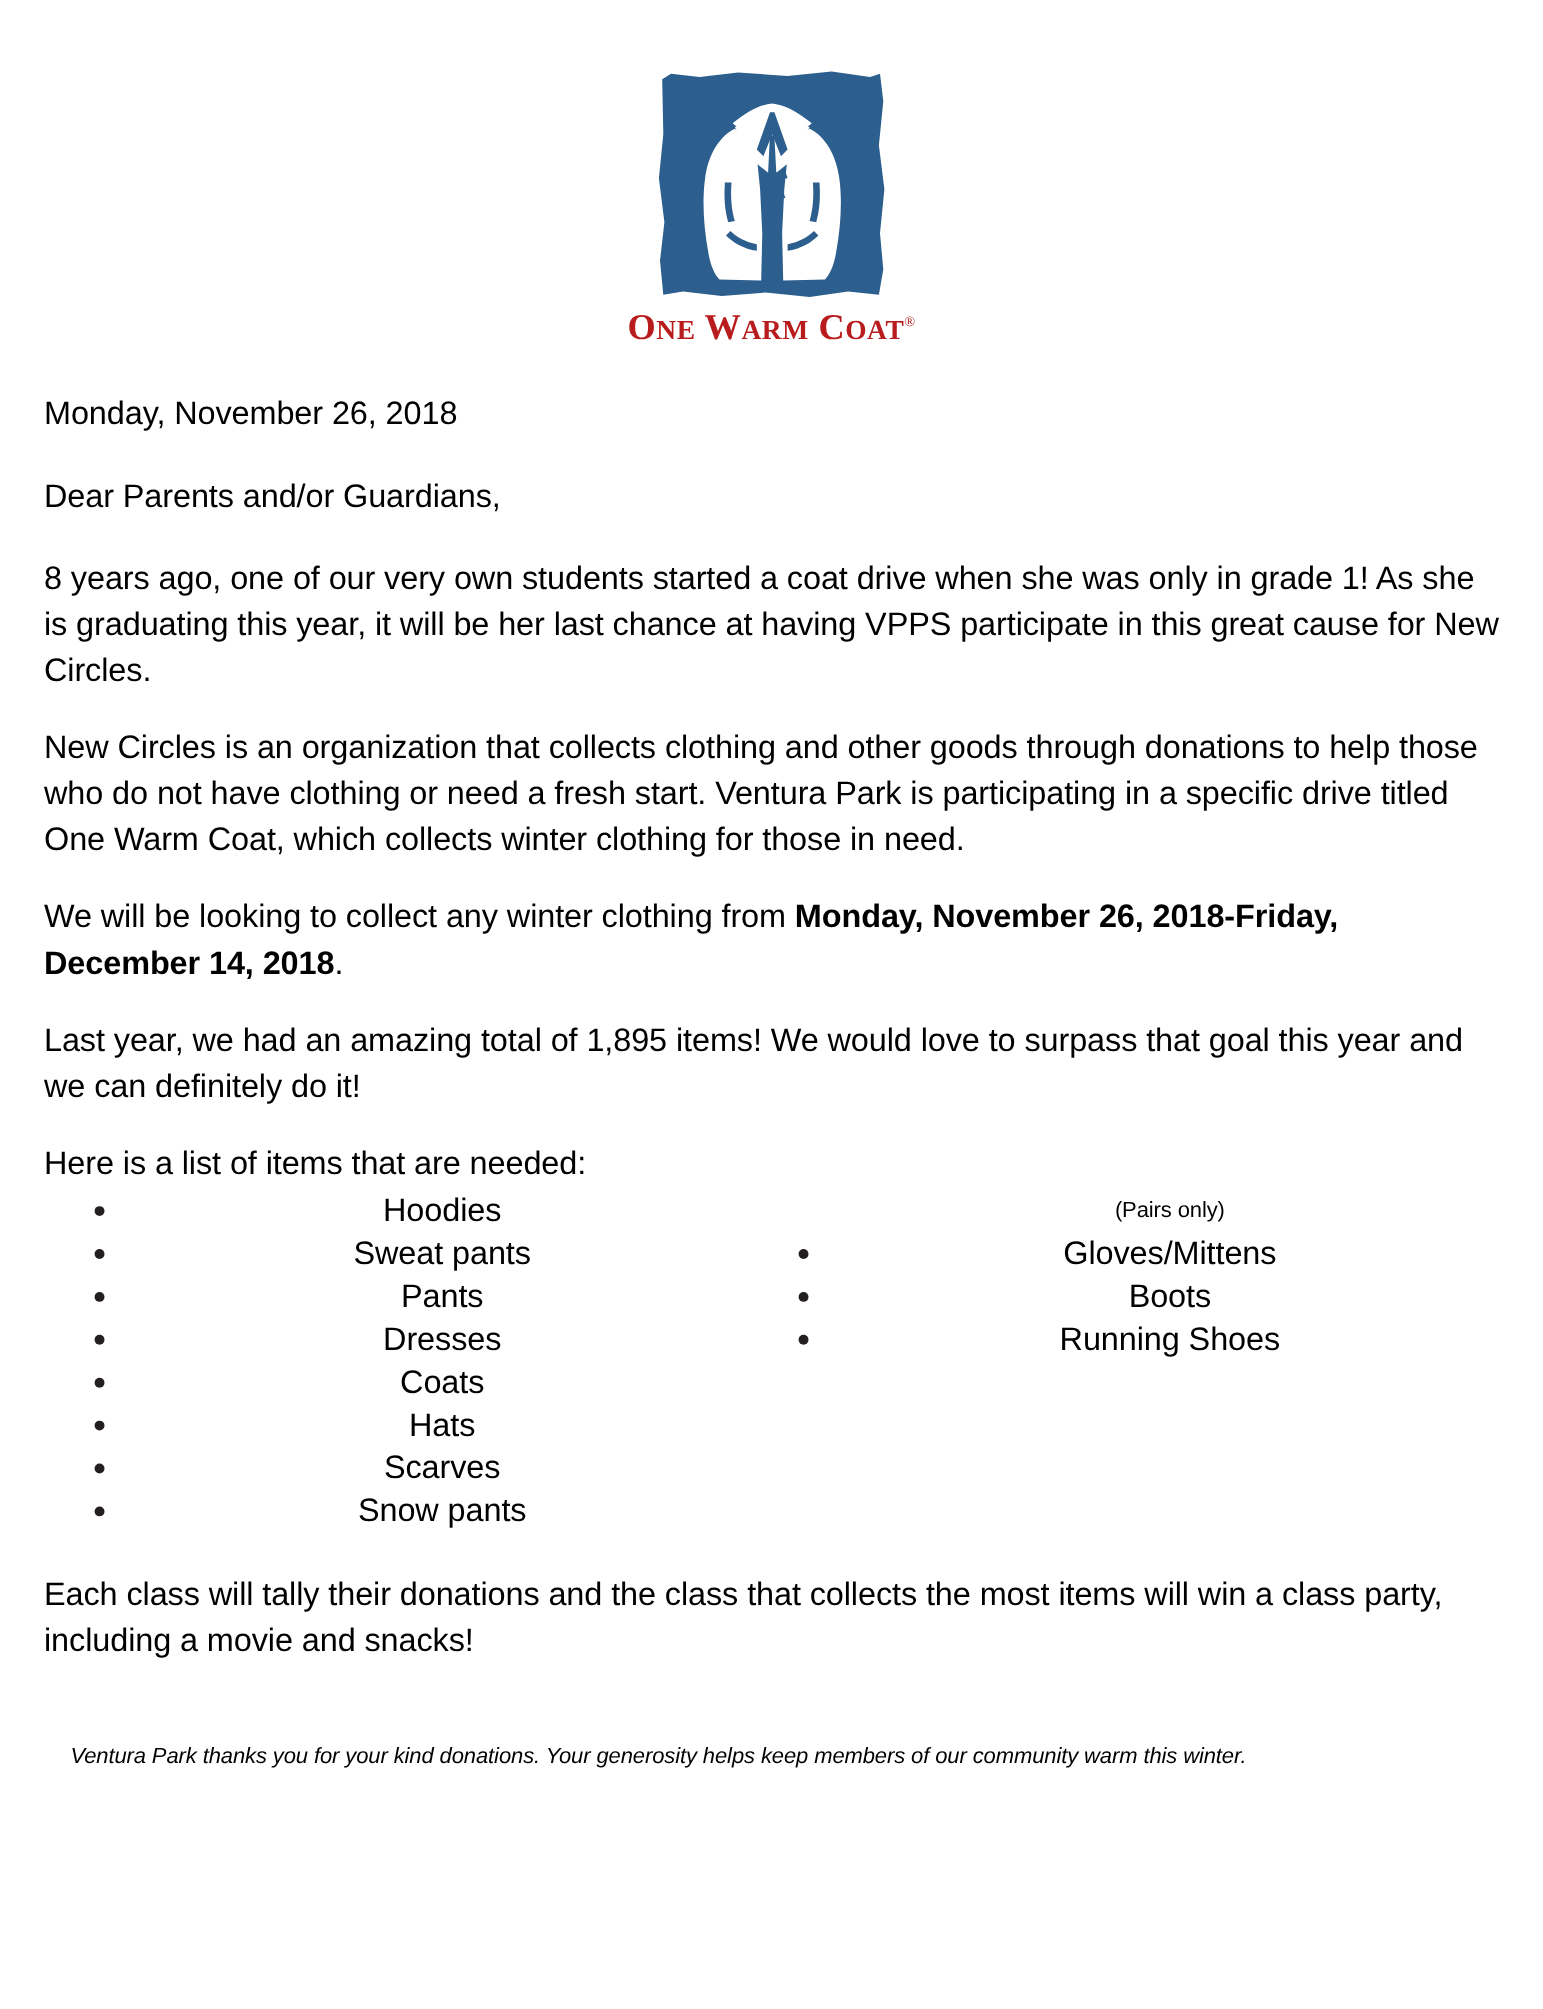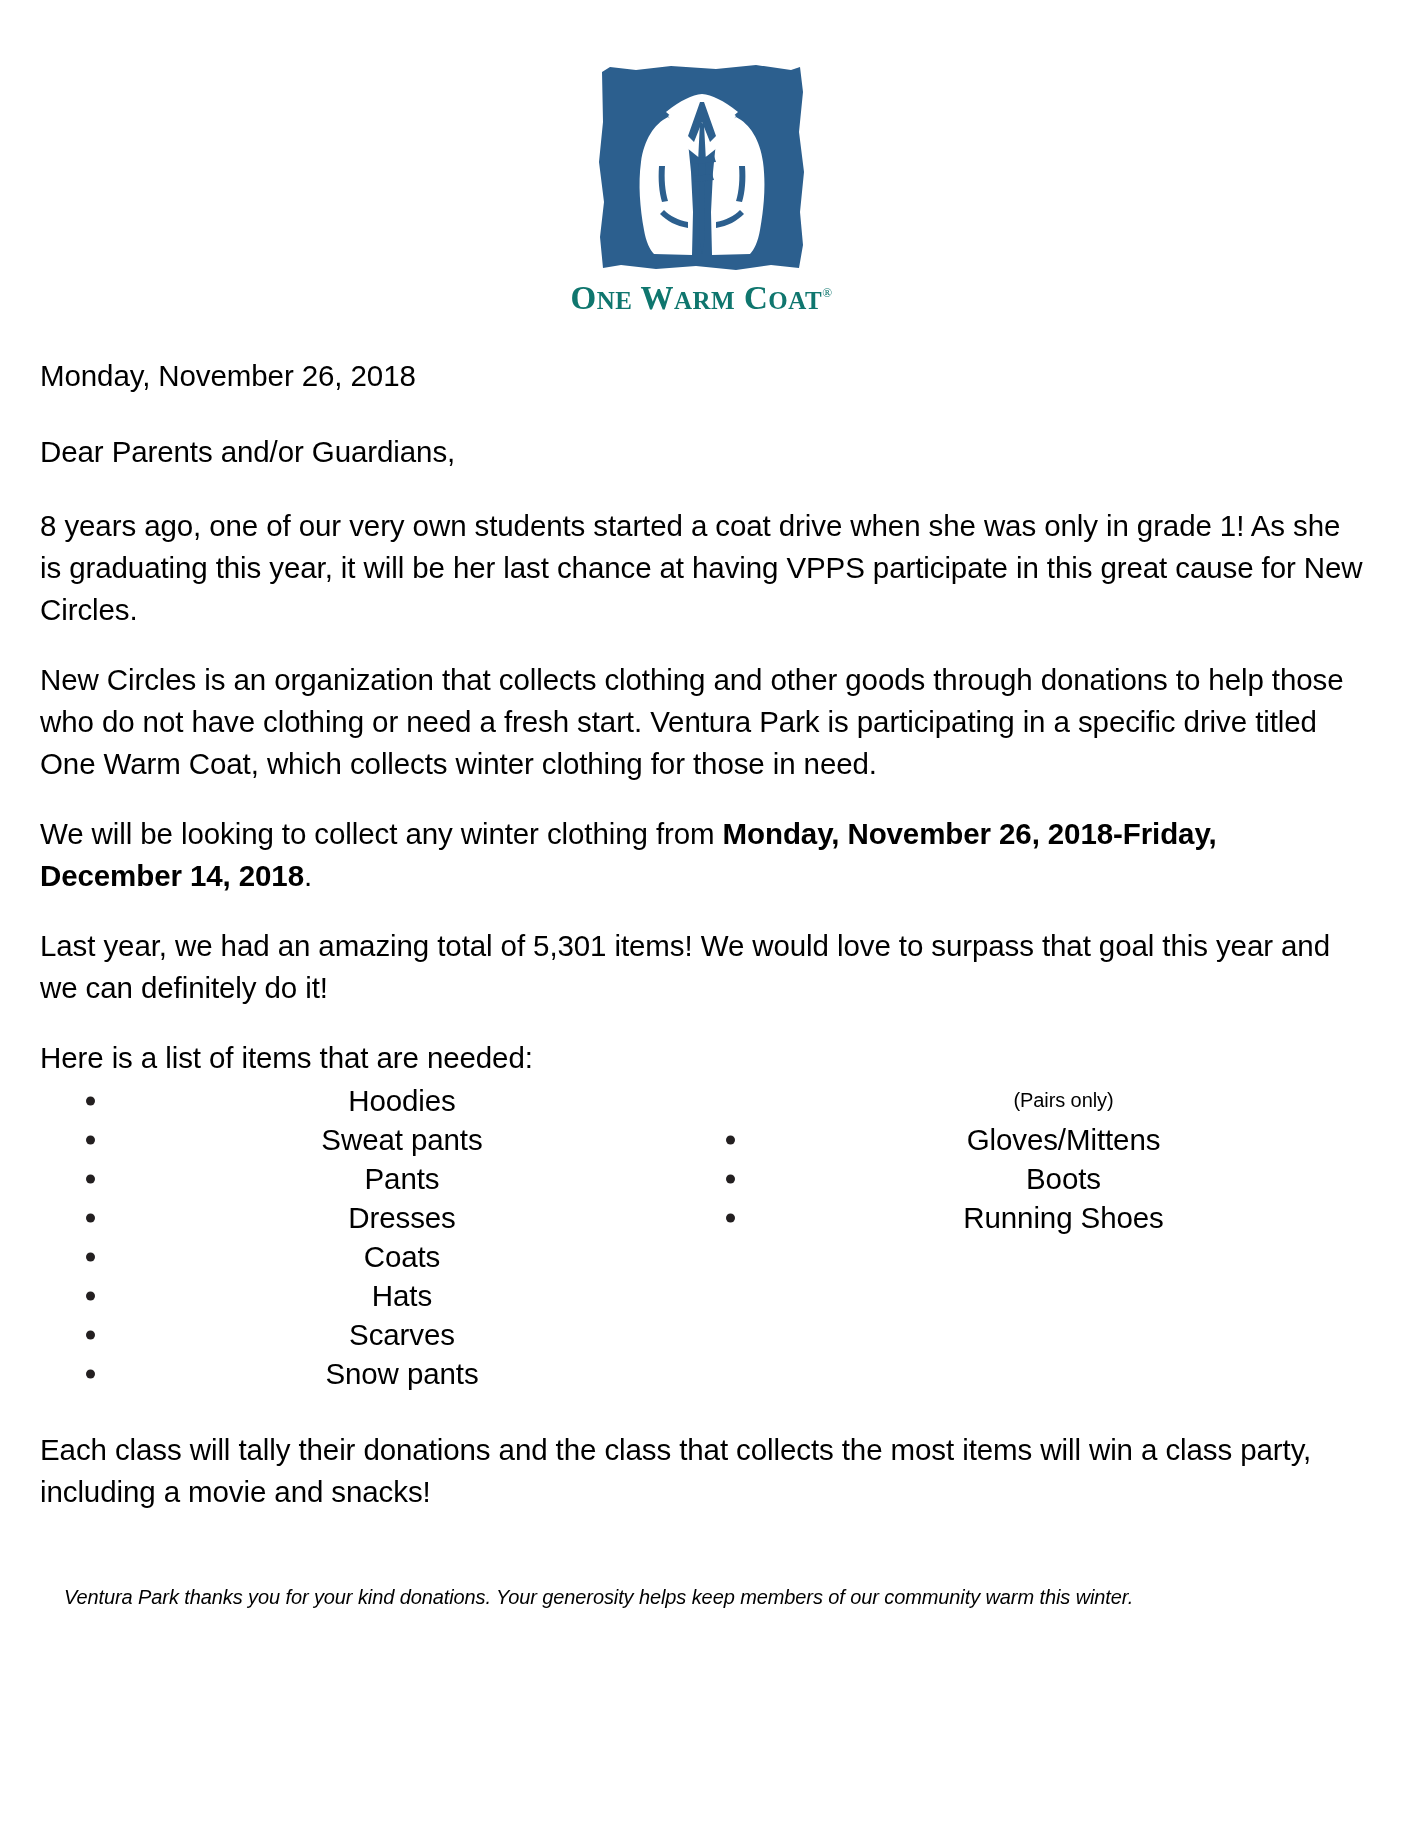--- a/index.html
+++ b/index.html
@@ -36,21 +36,21 @@
     width: 212px;
     height: 212px;
     position: relative;
   }
   .logo-mark svg { display: block; width: 212px; height: 212px; }
 
   .logo-wordmark {
     margin-top: 8px;
     font-family: "Liberation Serif", serif;
     font-weight: bold;
-    color: #0f766e;
+    color: #b91c1c;
     font-size: 33px;
     letter-spacing: 0.5px;
     line-height: 1;
     white-space: nowrap;
     position: relative;
   }
   .logo-wordmark .small {
     font-size: 25px;
   }
   .logo-wordmark .reg {
@@ -185,21 +185,21 @@
     <p class="date-line">Monday, November 26, 2018</p>
 
     <p class="salutation">Dear Parents and/or Guardians,</p>
 
     <p class="para">8 years ago, one of our very own students started a coat drive when she was only in grade 1! As she is graduating this year, it will be her last chance at having VPPS participate in this great cause for New Circles.</p>
 
     <p class="para">New Circles is an organization that collects clothing and other goods through donations to help those who do not have clothing or need a fresh start. Ventura Park is participating in a specific drive titled One Warm Coat, which collects winter clothing for those in need.</p>
 
     <p class="para"><span>We will be looking to collect any winter clothing from </span><b>Monday, November 26, 2018-Friday, December 14, 2018</b><span>.</span></p>
 
-    <p class="para">Last year, we had an amazing total of 5,301 items! We would love to surpass that goal this year and we can definitely do it!</p>
+    <p class="para">Last year, we had an amazing total of 1,895 items! We would love to surpass that goal this year and we can definitely do it!</p>
 
     <p class="list-intro">Here is a list of items that are needed:</p>
 
     <div class="list-columns">
 
       <div class="col-left">
         <ul class="items">
           <li><span class="bullet"></span><span>Hoodies</span></li>
           <li><span class="bullet"></span><span>Sweat pants</span></li>
           <li><span class="bullet"></span><span>Pants</span></li>

